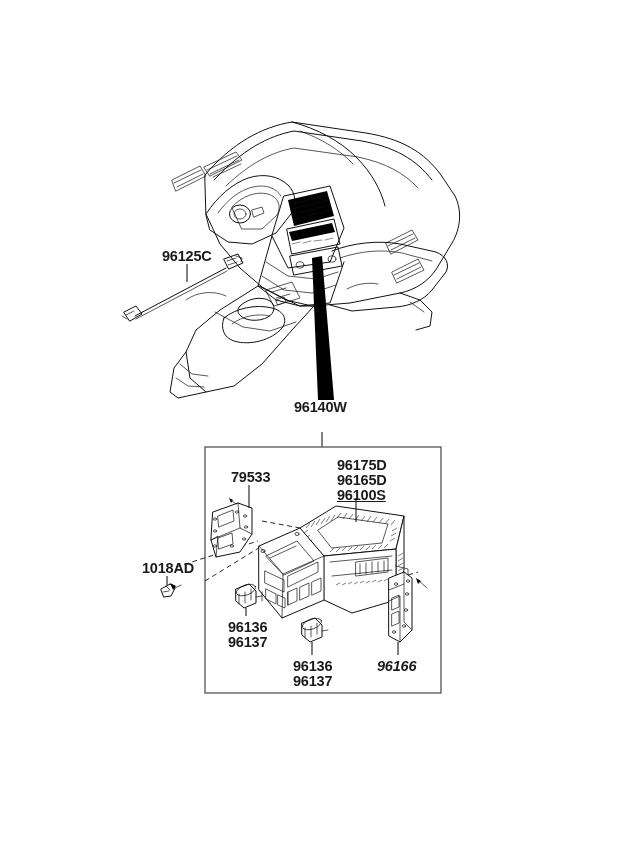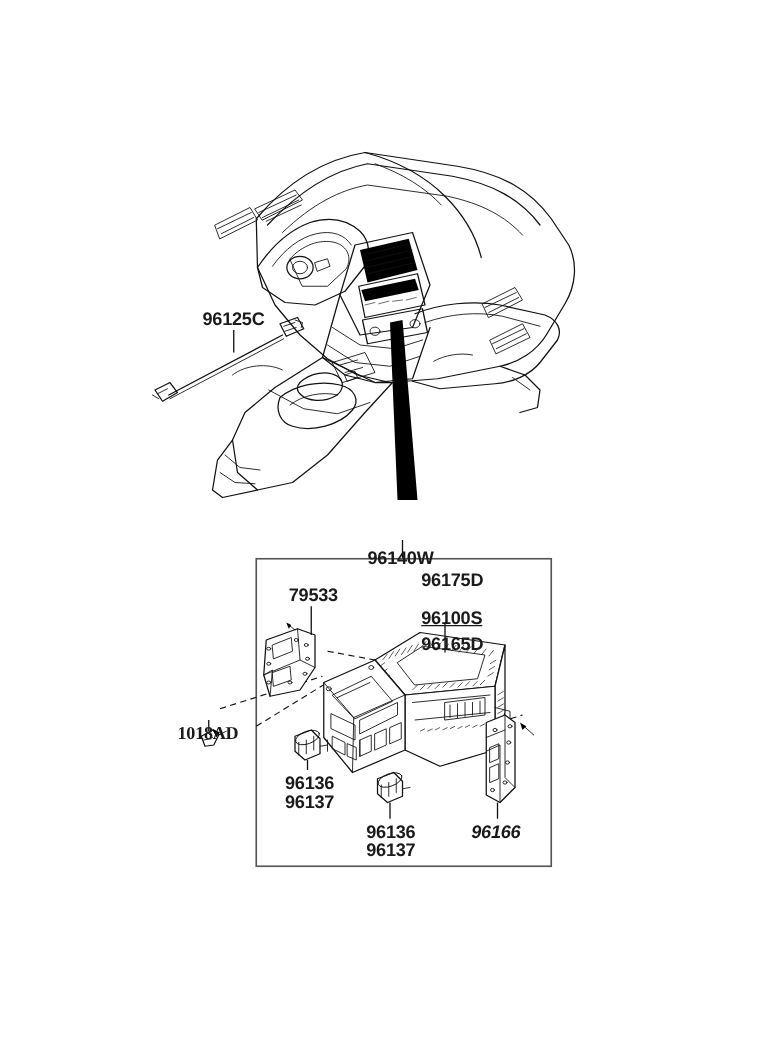--- a/index.html
+++ b/index.html
@@ -350,29 +350,29 @@
       <path class="ln-thin" d="M166 586 L170 590"></path>
       <path class="ln-thin" d="M163 592 L169 591"></path>
       <path class="ln-thin" d="M175 588 L181 585"></path>
       <path class="fillk" d="M170 583 L176 586 L173 590 Z"></path>
     </g>
     <path class="leader" d="M167 576 L167 585"></path>
   </svg>
 
   <div class="lbl" style="left:162px;top:249px;">96125C</div>
 
-  <div class="lbl" style="left:294px;top:440px;">96140W</div>
+  <div class="lbl" style="left:294px;top:400px;">96140W</div>
 
   <div class="lbl" style="left:231px;top:470px;">79533</div>
 
   <div class="lbl" style="left:337px;top:458px;">96175D</div>
-  <div class="lbl" style="left:337px;top:473px;margin-top:36px;">96165D</div>
+  <div class="lbl" style="left:337px;top:473px;">96165D</div>
   <div class="lbl" style="left:337px;top:488px;text-decoration:underline;">96100S</div>
 
-  <div class="lbl" style="left:142px;top:580px;font-family:Liberation Serif, serif;">1018AD</div>
+  <div class="lbl" style="left:142px;top:561px;">1018AD</div>
 
   <div class="lbl" style="left:228px;top:620px;">96136</div>
   <div class="lbl" style="left:228px;top:635px;">96137</div>
 
   <div class="lbl" style="left:293px;top:659px;">96136</div>
   <div class="lbl" style="left:293px;top:674px;">96137</div>
 
   <div class="lbl" style="left:377px;top:659px;font-style:italic;">96166</div>
 
 </div>

